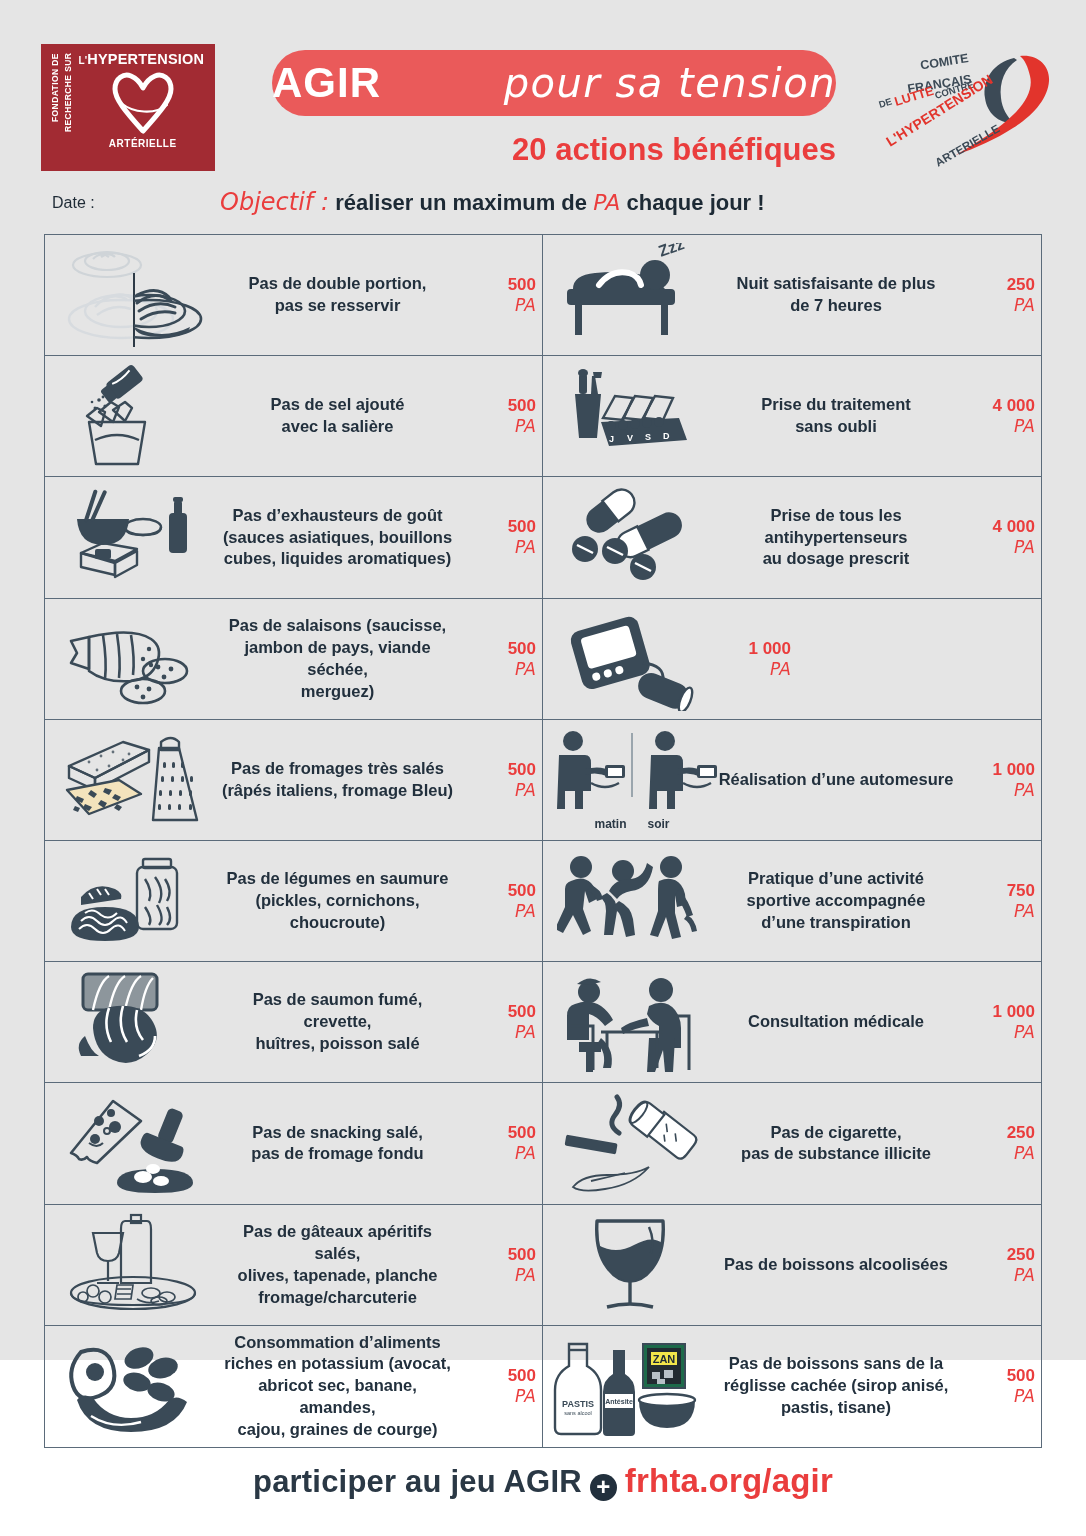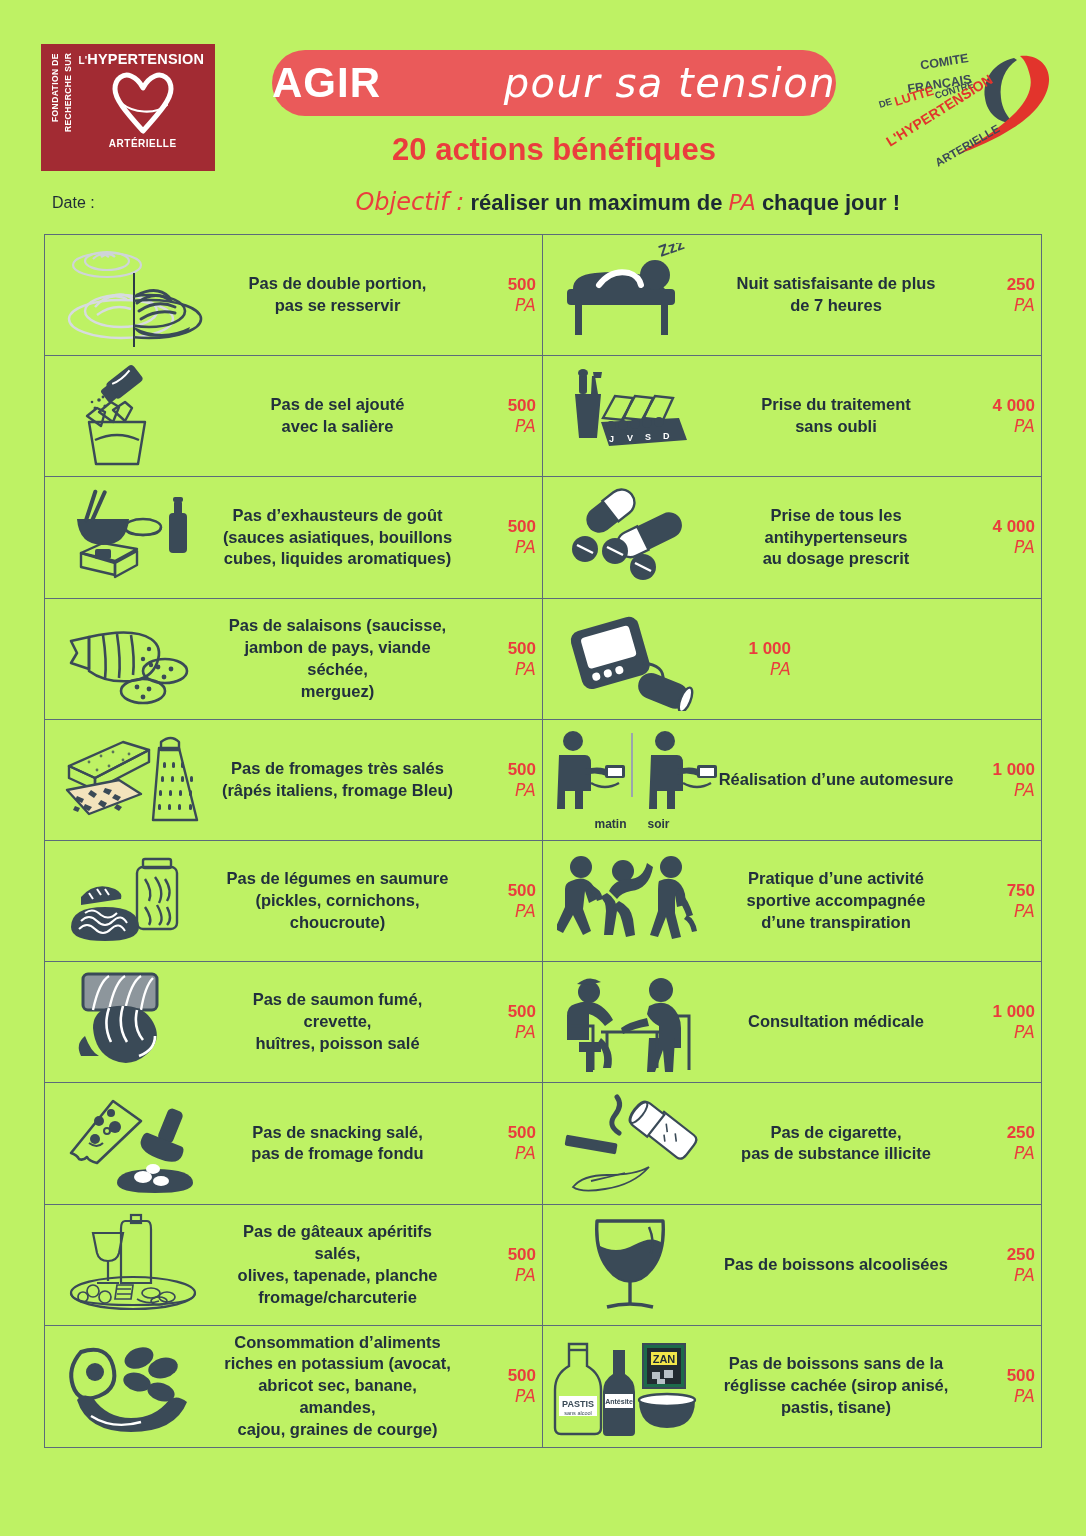--- a/index.html
+++ b/index.html
@@ -6,22 +6,22 @@
   html, body {
     width: 1086px;
     height: 1536px;
     background: #ffffff;
     font-family: "Liberation Sans", sans-serif;
     overflow: hidden;
   }
   .page {
     position: relative;
     width: 1086px;
-    height: 1536px;
-    background: #bef264;
+    height: 1360px;
+    background: #e5e5e5;
   }
 
   
   .header {
     position: relative;
     height: 185px;
   }
   .logo-frha {
     position: absolute;
     left: 41px; top: 44px;
@@ -80,21 +80,21 @@
   }
   .title-pill .pour {
     font-size: 40px; font-style: italic; font-weight: normal;
     font-family: "DejaVu Sans", sans-serif;
     letter-spacing: 1.5px;
   }
   .subtitle {
     position: absolute;
     left: 272px; top: 132px;
     width: 564px;
-    text-align: center;
+    text-align: right;
     color: #ea3d3d;
     font-size: 31px;
     font-weight: bold;
   }
 
   .logo-cfhla {
     position: absolute;
     right: 28px; top: 36px;
     width: 190px; height: 140px;
   }
@@ -102,21 +102,21 @@
   .date-row {
     position: absolute;
     left: 52px; top: 194px;
     font-size: 16px;
     color: #1f2b36;
   }
   .objective {
     position: absolute;
     left: 220px; top: 188px;
     width: 680px;
-    text-align: right;
+    text-align: left;
     font-size: 22px;
     font-weight: bold;
     color: #1d2a35;
     white-space: nowrap;
   }
   .objective .obj-word {
     color: #ea3d3d;
     font-style: italic;
     font-family: "DejaVu Sans", sans-serif;
     font-weight: normal;
@@ -938,13 +938,16 @@
           <div>réglisse cachée (sirop anisé,</div>
           <div>pastis, tisane)</div>
         </div>
         <div class="cell-points">
           <div class="num">500</div>
           <div class="pa">PA</div>
         </div>
       </div>
     </div>
 
+  <div class="footer">
+    <span class="lead">participer au jeu AGIR</span><span class="plus">+</span><span class="url">frhta.org/agir</span>
+  </div>
 </div>
 
 </body></html>

